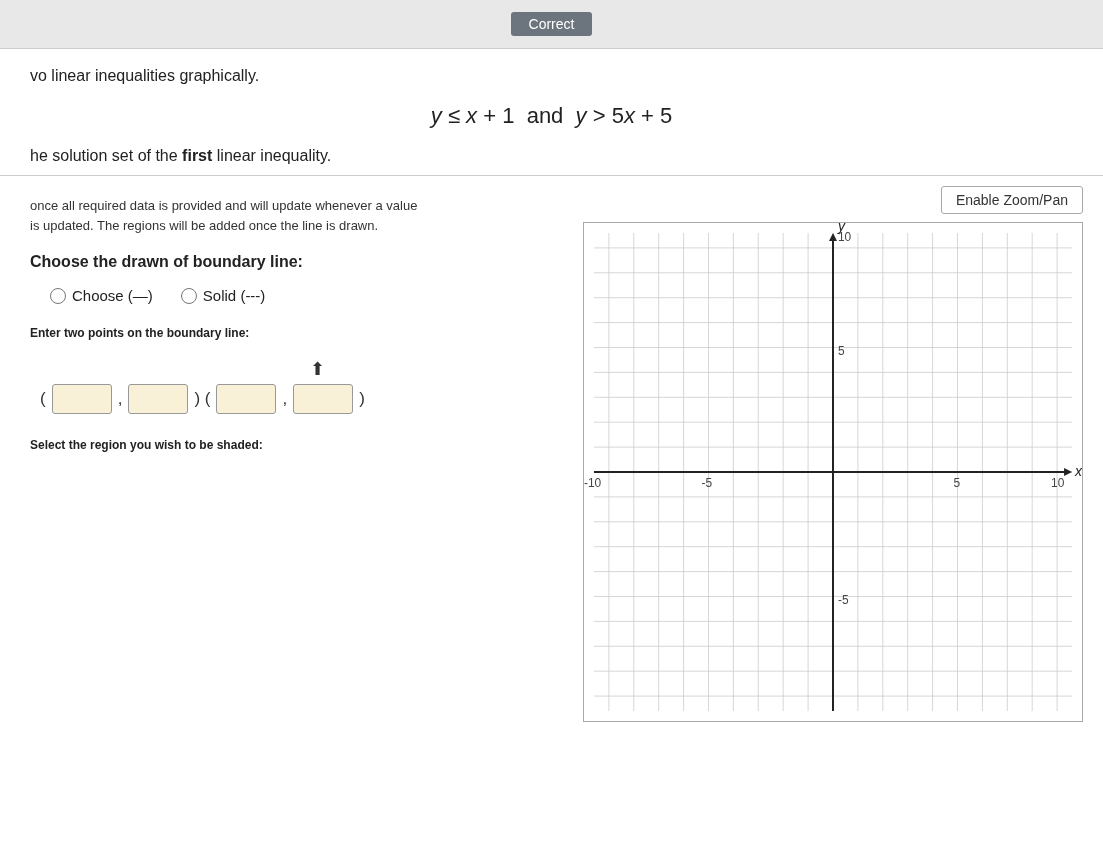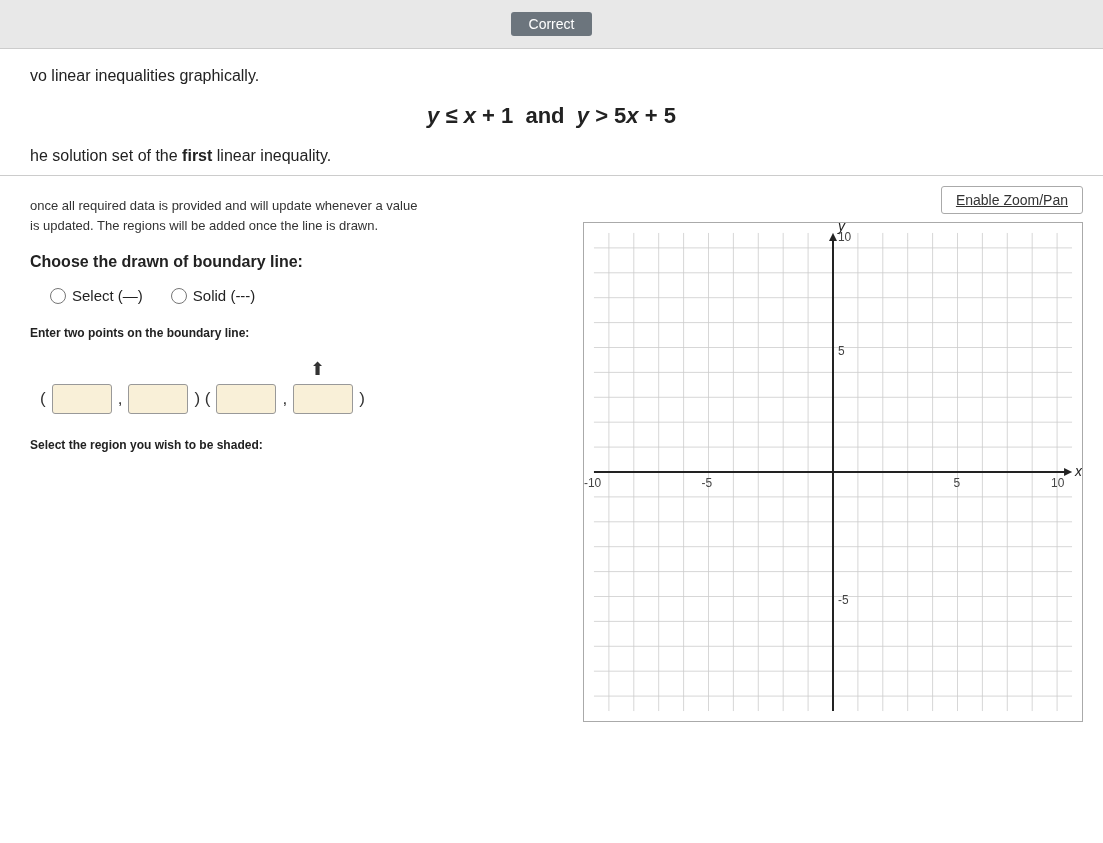--- a/index.html
+++ b/index.html
@@ -37,21 +37,20 @@
     .intro-text {
       padding: 18px 30px 8px 30px;
       font-size: 16px;
       color: #222;
     }
     .inequality-display {
       text-align: center;
       font-size: 22px;
       padding: 10px 0 14px 0;
       color: #222;
-      font-weight: bold;
     }
     .sub-instruction {
       padding: 4px 30px 10px 30px;
       font-size: 16px;
       color: #222;
     }
     .sub-instruction b { font-weight: bold; }
     .divider {
       border: none;
       border-top: 1px solid #ccc;
@@ -151,21 +150,20 @@
       margin-bottom: 8px;
     }
     .enable-zoom-btn {
       background: #fff;
       border: 1px solid #aaa;
       padding: 5px 14px;
       font-size: 14px;
       border-radius: 3px;
       cursor: pointer;
       color: #333;
-      text-decoration: underline;
     }
     .graph-container {
       position: relative;
       width: 500px;
       height: 500px;
       background: #fff;
       border: 1px solid #aaa;
     }
     svg.graph-svg {
       width: 100%;
@@ -206,21 +204,21 @@
 
     <div class="left-panel">
 
       <p class="note-text">once all required data is provided and will update whenever a value is updated. The regions will be added once the line is drawn.</p>
 
       <div class="section-label">Choose the drawn of boundary line:</div>
 
       <div class="radio-group">
         <label class="radio-option">
           <input type="radio" name="boundary" value="solid" style="">
-          <span>Select (—)</span>
+          <span>Choose (—)</span>
         </label>
         <label class="radio-option">
           <input type="radio" name="boundary" value="dashed" style="">
           <span>Solid (---)</span>
         </label>
       </div>
 
       <div class="points-label">Enter two points on the boundary line:</div>
 
       <span class="cursor-icon">⬆</span>

